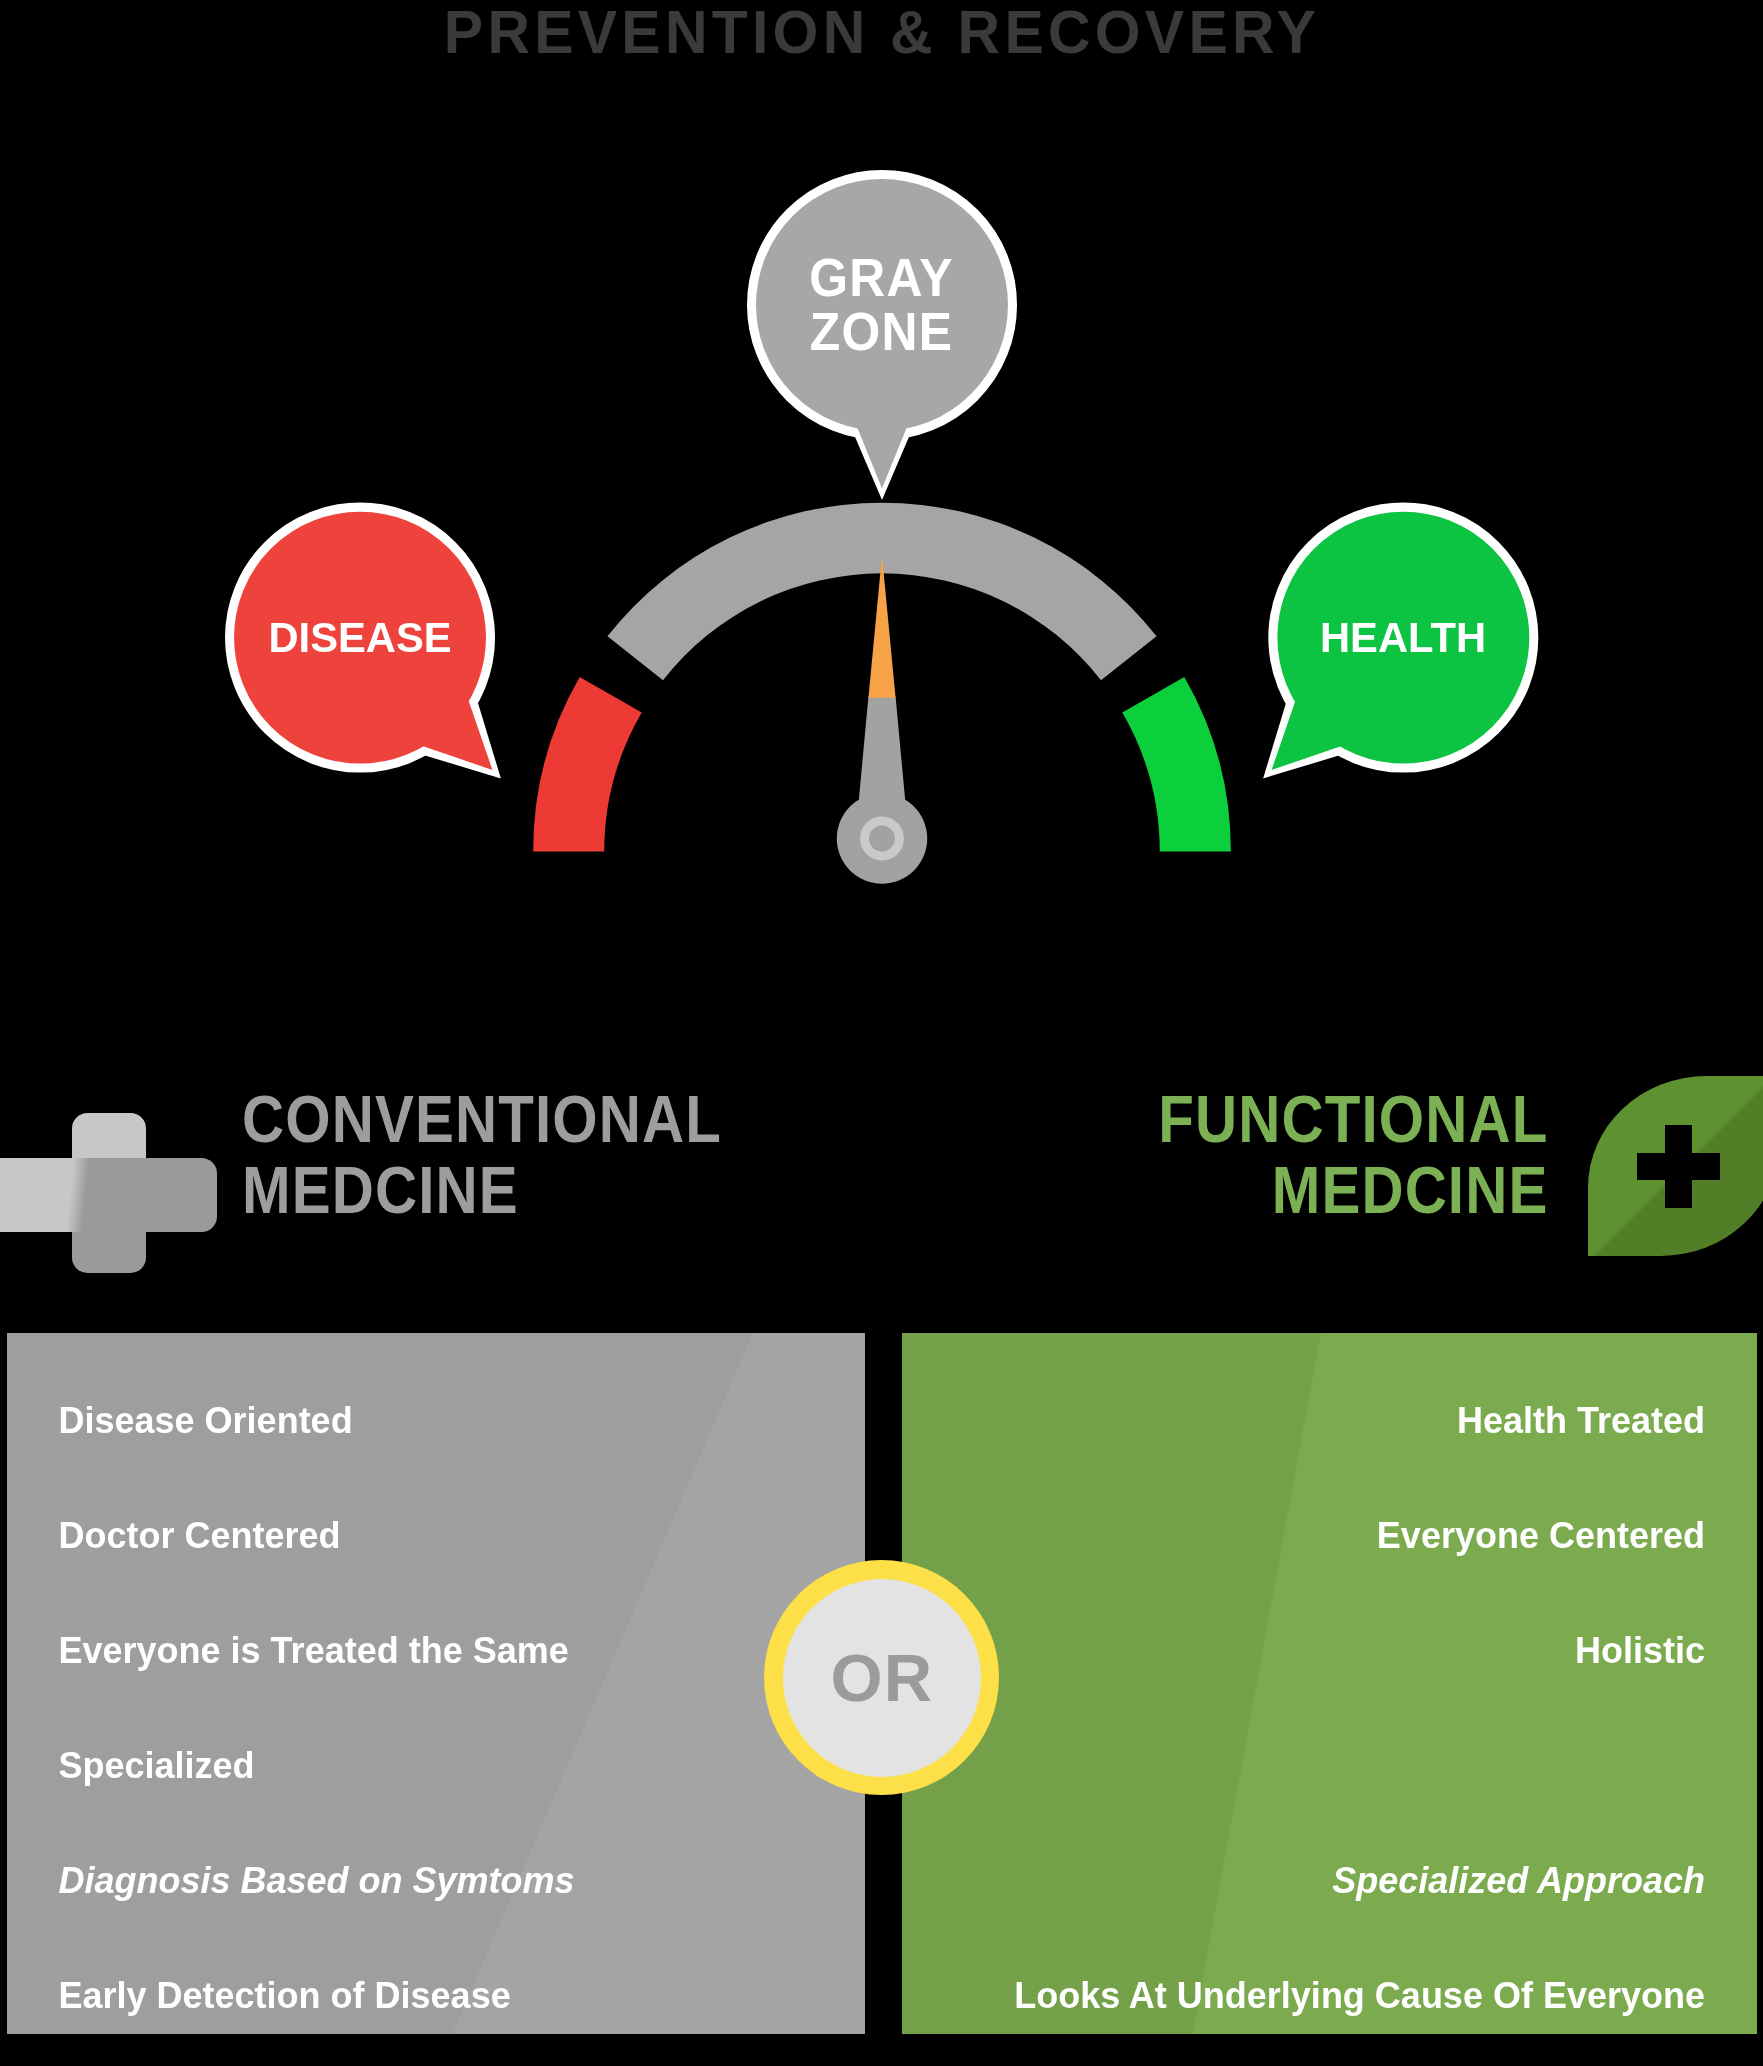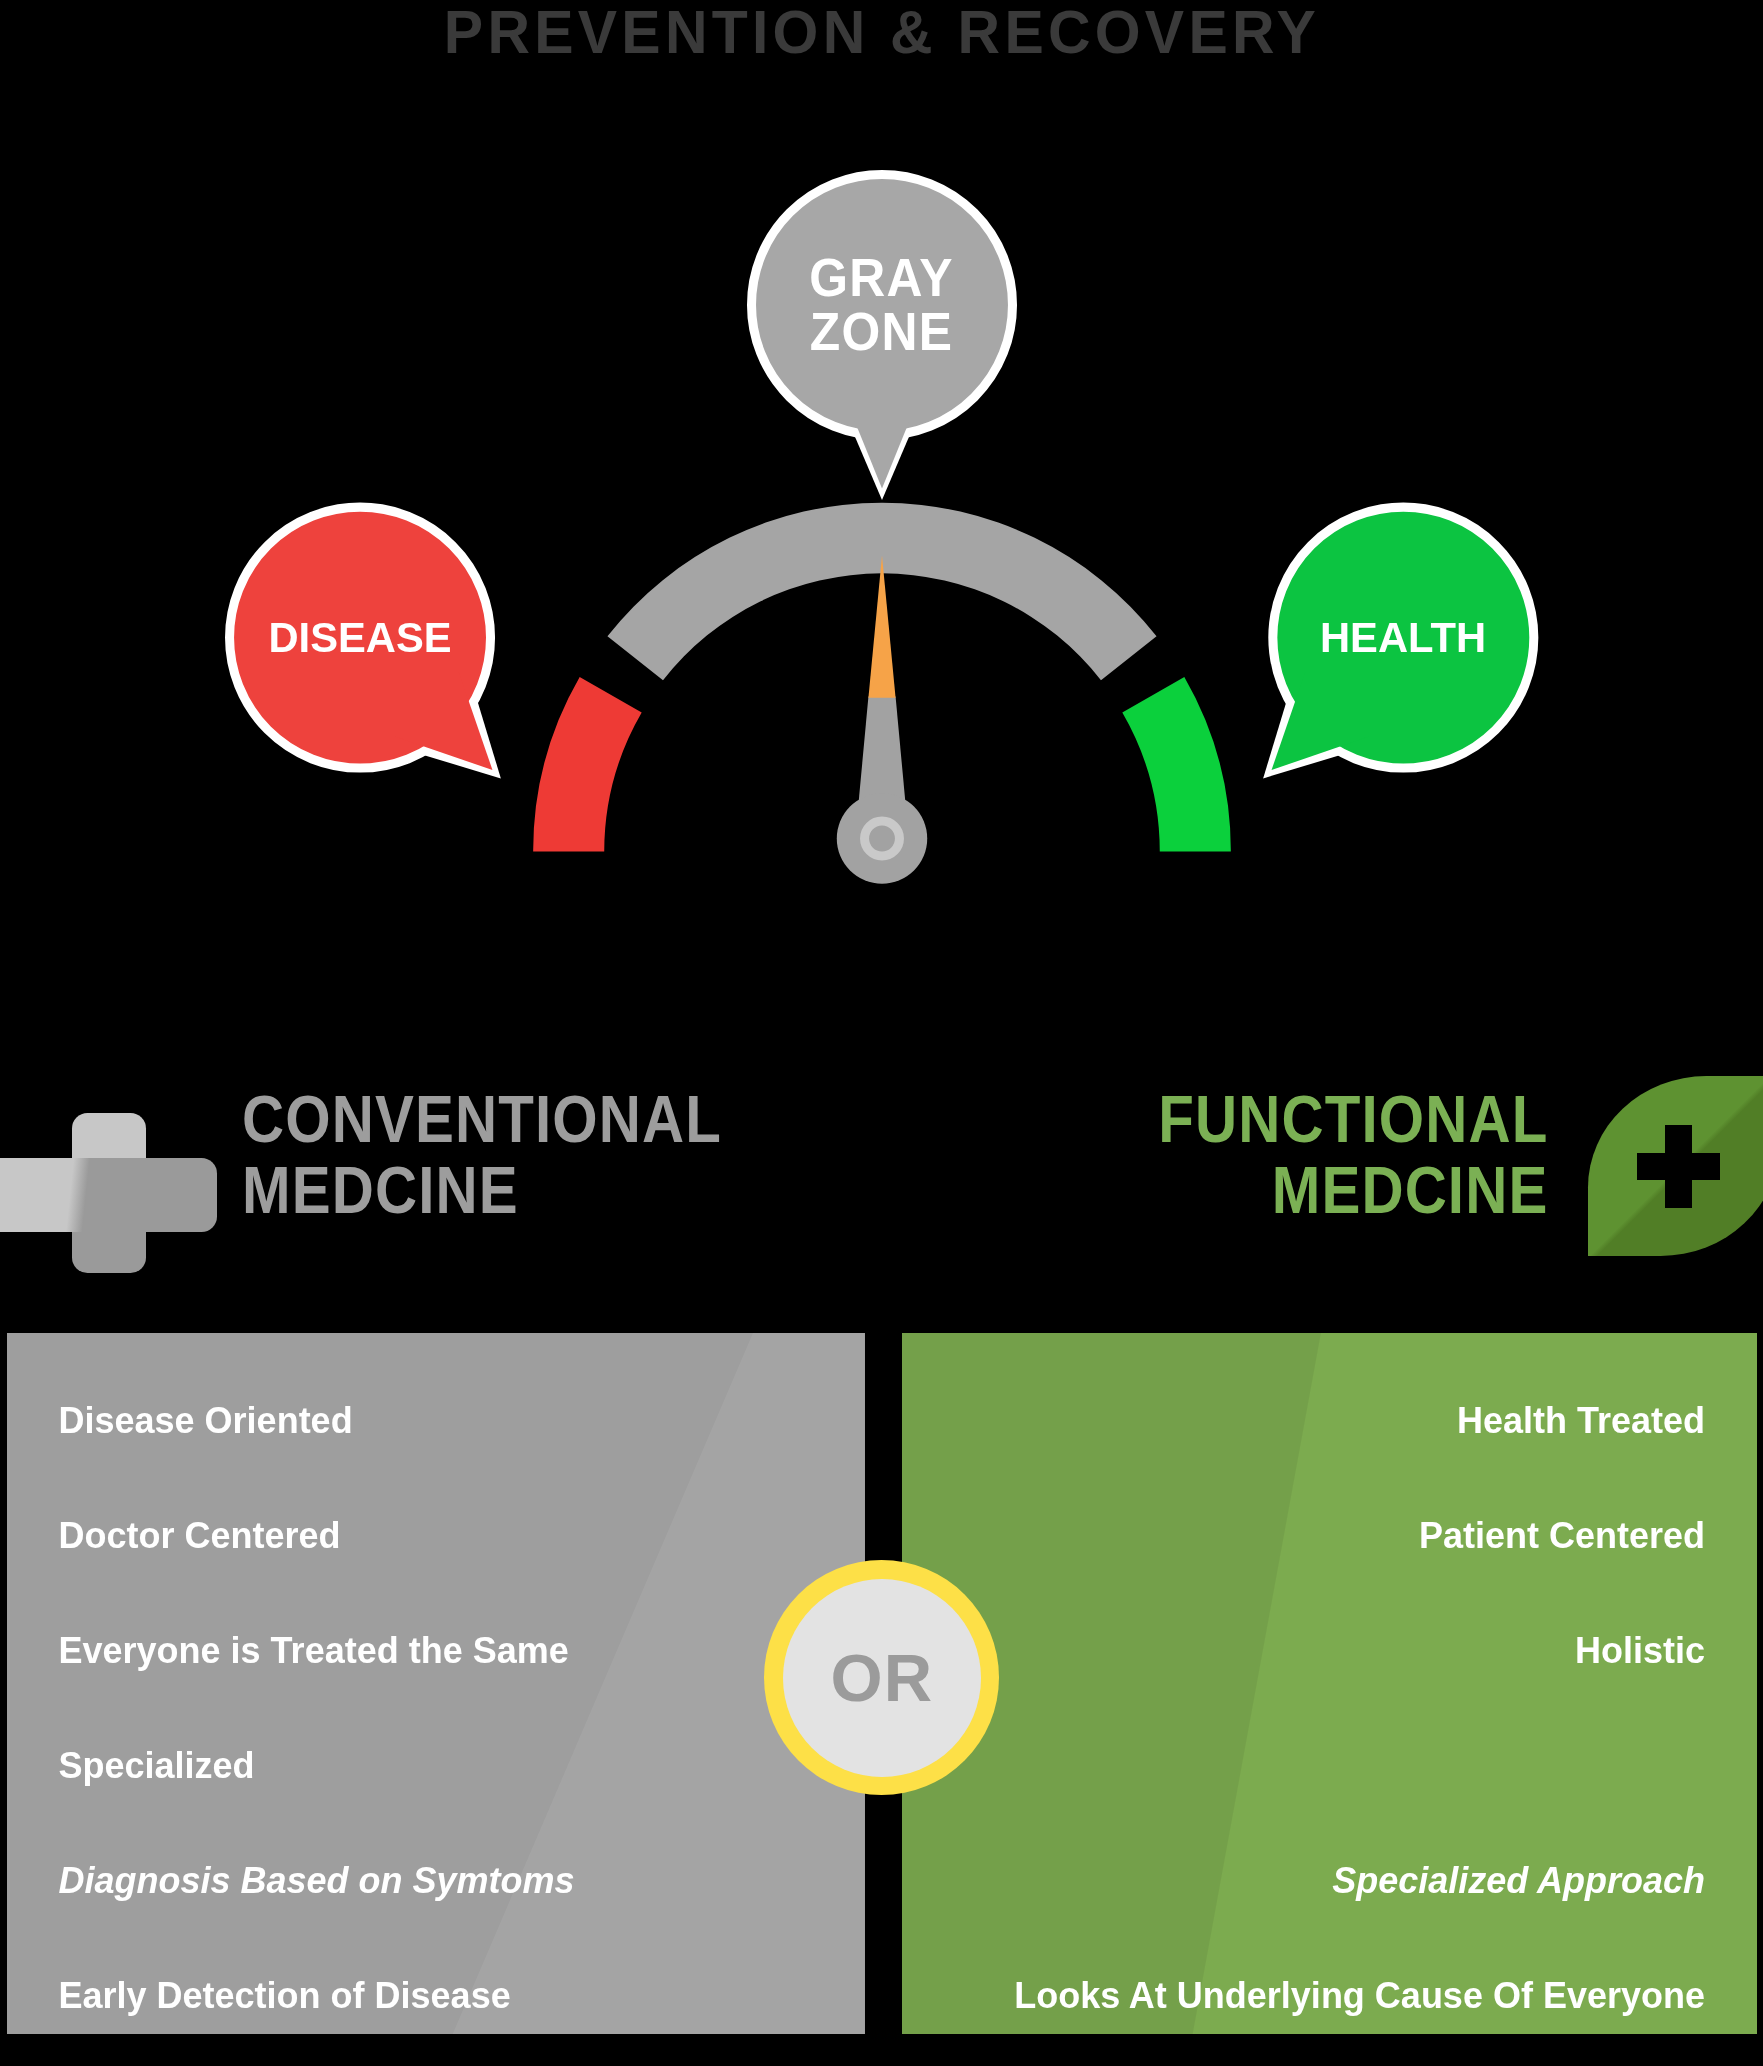--- a/index.html
+++ b/index.html
@@ -122,21 +122,21 @@
     <div class="row r1">Doctor Centered</div>
     <div class="row r2">Everyone is Treated the Same</div>
     <div class="row r3">Specialized</div>
     <div class="row r4">Diagnosis Based on Symtoms</div>
     <div class="row r5">Early Detection of Disease</div>
   </div>
 
   <div class="panel green">
     <div class="sheen"></div>
     <div class="row r0">Health Treated</div>
-    <div class="row r1">Patient Centered</div>
+    <div class="row r1">Everyone Centered</div>
     <div class="row r2">Holistic</div>
     <div class="row r4">Specialized Approach</div>
     <div class="row r5">Looks At Underlying Cause Of Everyone</div>
   </div>
 
   <div class="or-outer">
     <div class="or-inner">OR</div>
   </div>
 
 </div>

